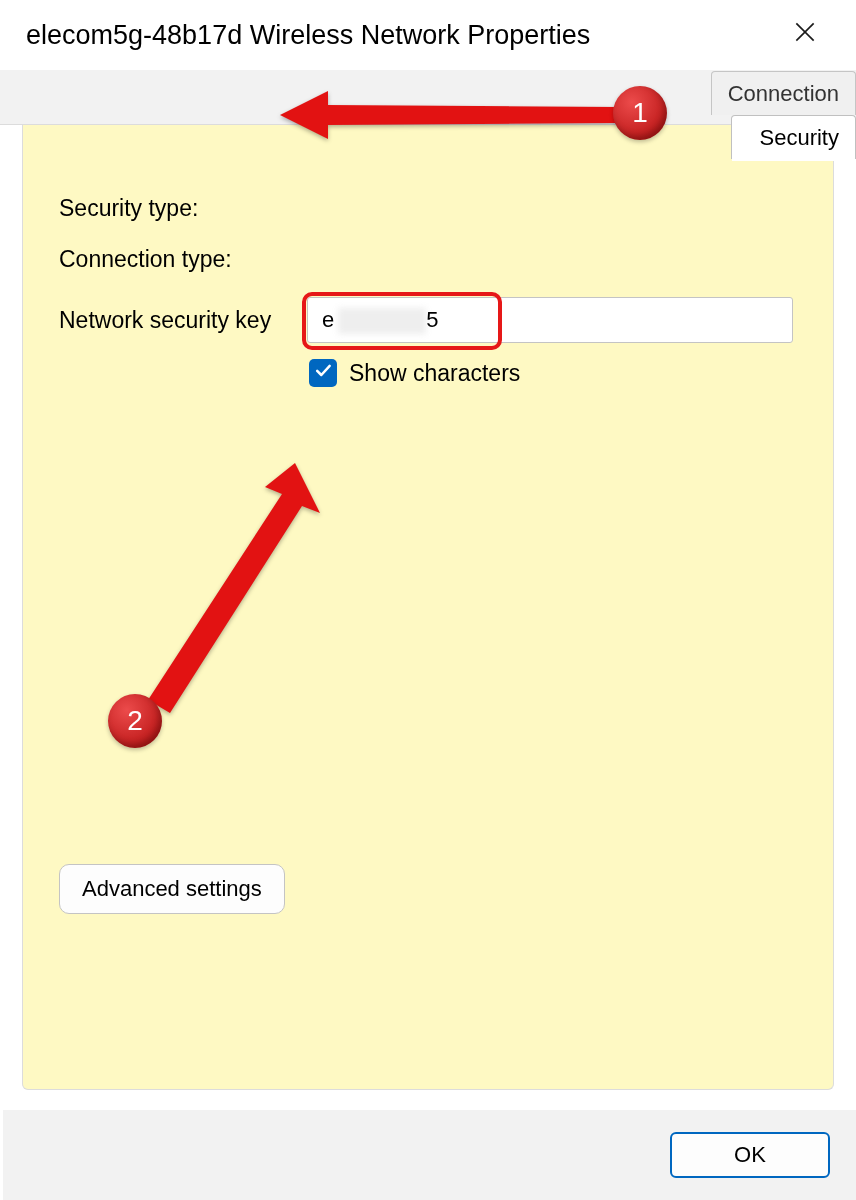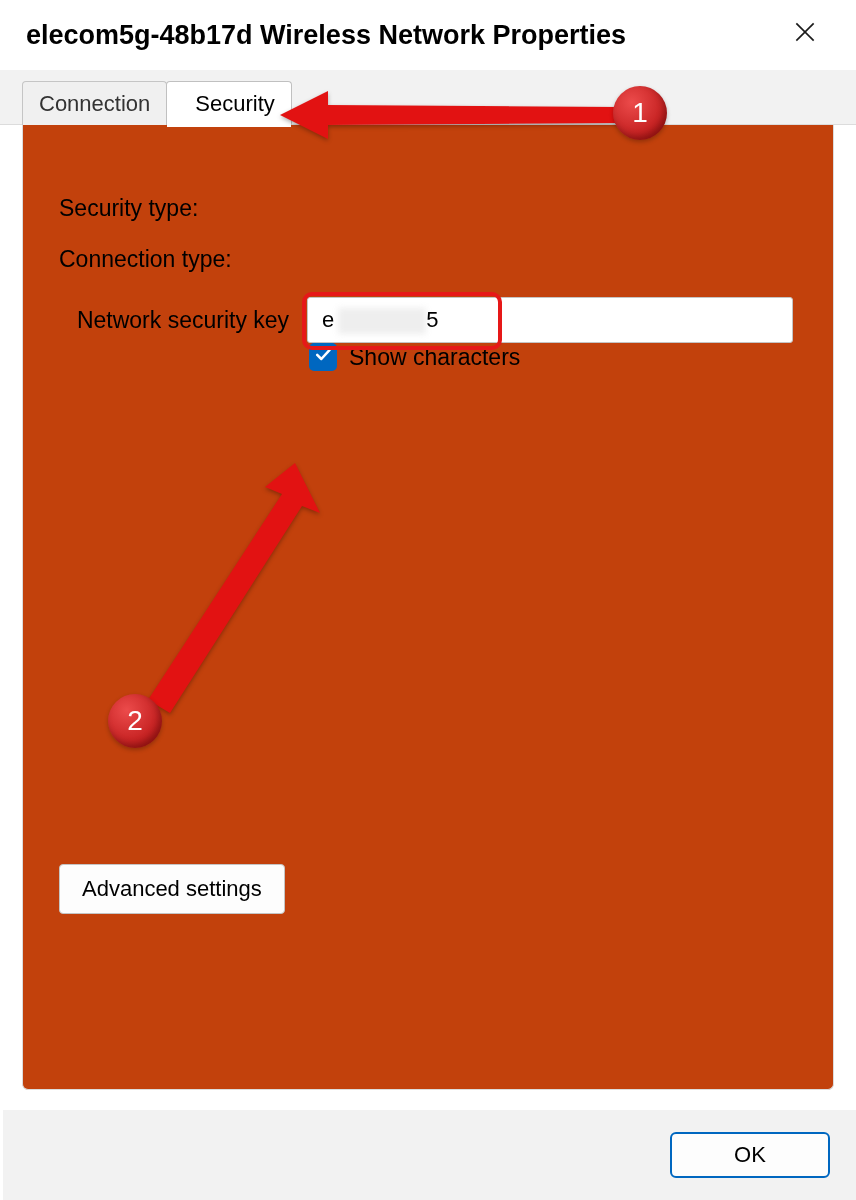--- a/index.html
+++ b/index.html
@@ -17,41 +17,41 @@
     background: #fff;
     border-radius: 12px;
     position: relative;
   }
   
   .titlebar {
     display: flex;
     align-items: center;
     height: 70px;
     padding: 0 26px;
-    font-weight: bold;
   }
   .titlebar .title {
     flex: 1;
     font-size: 27px;
   }
   .close-btn {
     width: 50px; height: 50px;
     display: flex; align-items: center; justify-content: center;
     border-radius: 6px;
   }
   .close-btn svg { width: 26px; height: 26px; }
 
   
   .tabstrip {
     background: #f2f2f2;
     height: 55px;
     display: flex;
     align-items: flex-end;
     padding: 0 0 0 22px;
     border-bottom: 1px solid #dcdcdc;
+    flex-direction: column;
   }
   .tab {
     padding: 9px 16px 8px;
     border: 1px solid #b0b0b0;
     border-bottom: none;
     background: #f8f8f8;
     margin-right: 0px;
     border-radius: 4px 4px 0 0;
     position: relative;
     top: 1px;
@@ -76,21 +76,21 @@
   }
 
   
   .panel-wrap {
     padding: 0 22px;
   }
   .panel {
     border: 1px solid #dcdcdc;
     border-top: none;
     border-radius: 0 0 6px 6px;
-    background: #c2410c;
+    background: #fef9c3;
     height: 965px;
     position: relative;
     padding: 70px 40px 30px 36px;
   }
 
   .form-row {
     display: flex;
     align-items: center;
     margin-bottom: 24px;
   }
@@ -155,21 +155,21 @@
   }
   .chkbox svg { width: 20px; height: 20px; }
   .chk-label { font-size: 23px; }
 
   .adv-btn {
     position: absolute;
     left: 36px;
     bottom: 175px;
     padding: 11px 22px;
     border: 1px solid #c4c4c4;
-    border-radius: 4px;
+    border-radius: 10px;
     background: #fdfdfd;
     font-size: 22px;
   }
 
   
   .dlg-footer {
     position: absolute;
     left: 3px; right: 0; bottom: 0;
     height: 90px;
     background: #f2f2f2;
@@ -242,21 +242,21 @@
     <div class="panel">
 
       <div class="form-row">
         <div class="label">Security type:</div>
       </div>
 
       <div class="form-row">
         <div class="label">Connection type:</div>
       </div>
 
-      <div class="form-row" style="margin-bottom:0;text-align:center;">
+      <div class="form-row" style="margin-bottom:16px;">
         <div class="label">Network security key</div>
         <div class="textbox">
           <span style="position:relative;z-index:2;">e</span>
           <span class="masked" style="left:30px; width:88px; height:26px; top:10px;"></span>
           <span style="position:relative; left:92px; z-index:2;">5</span>
           <div class="key-highlight" style="left:-6px; top:-6px; width:200px; height:58px;"></div>
         </div>
       </div>
 
       <div class="chk-row">

